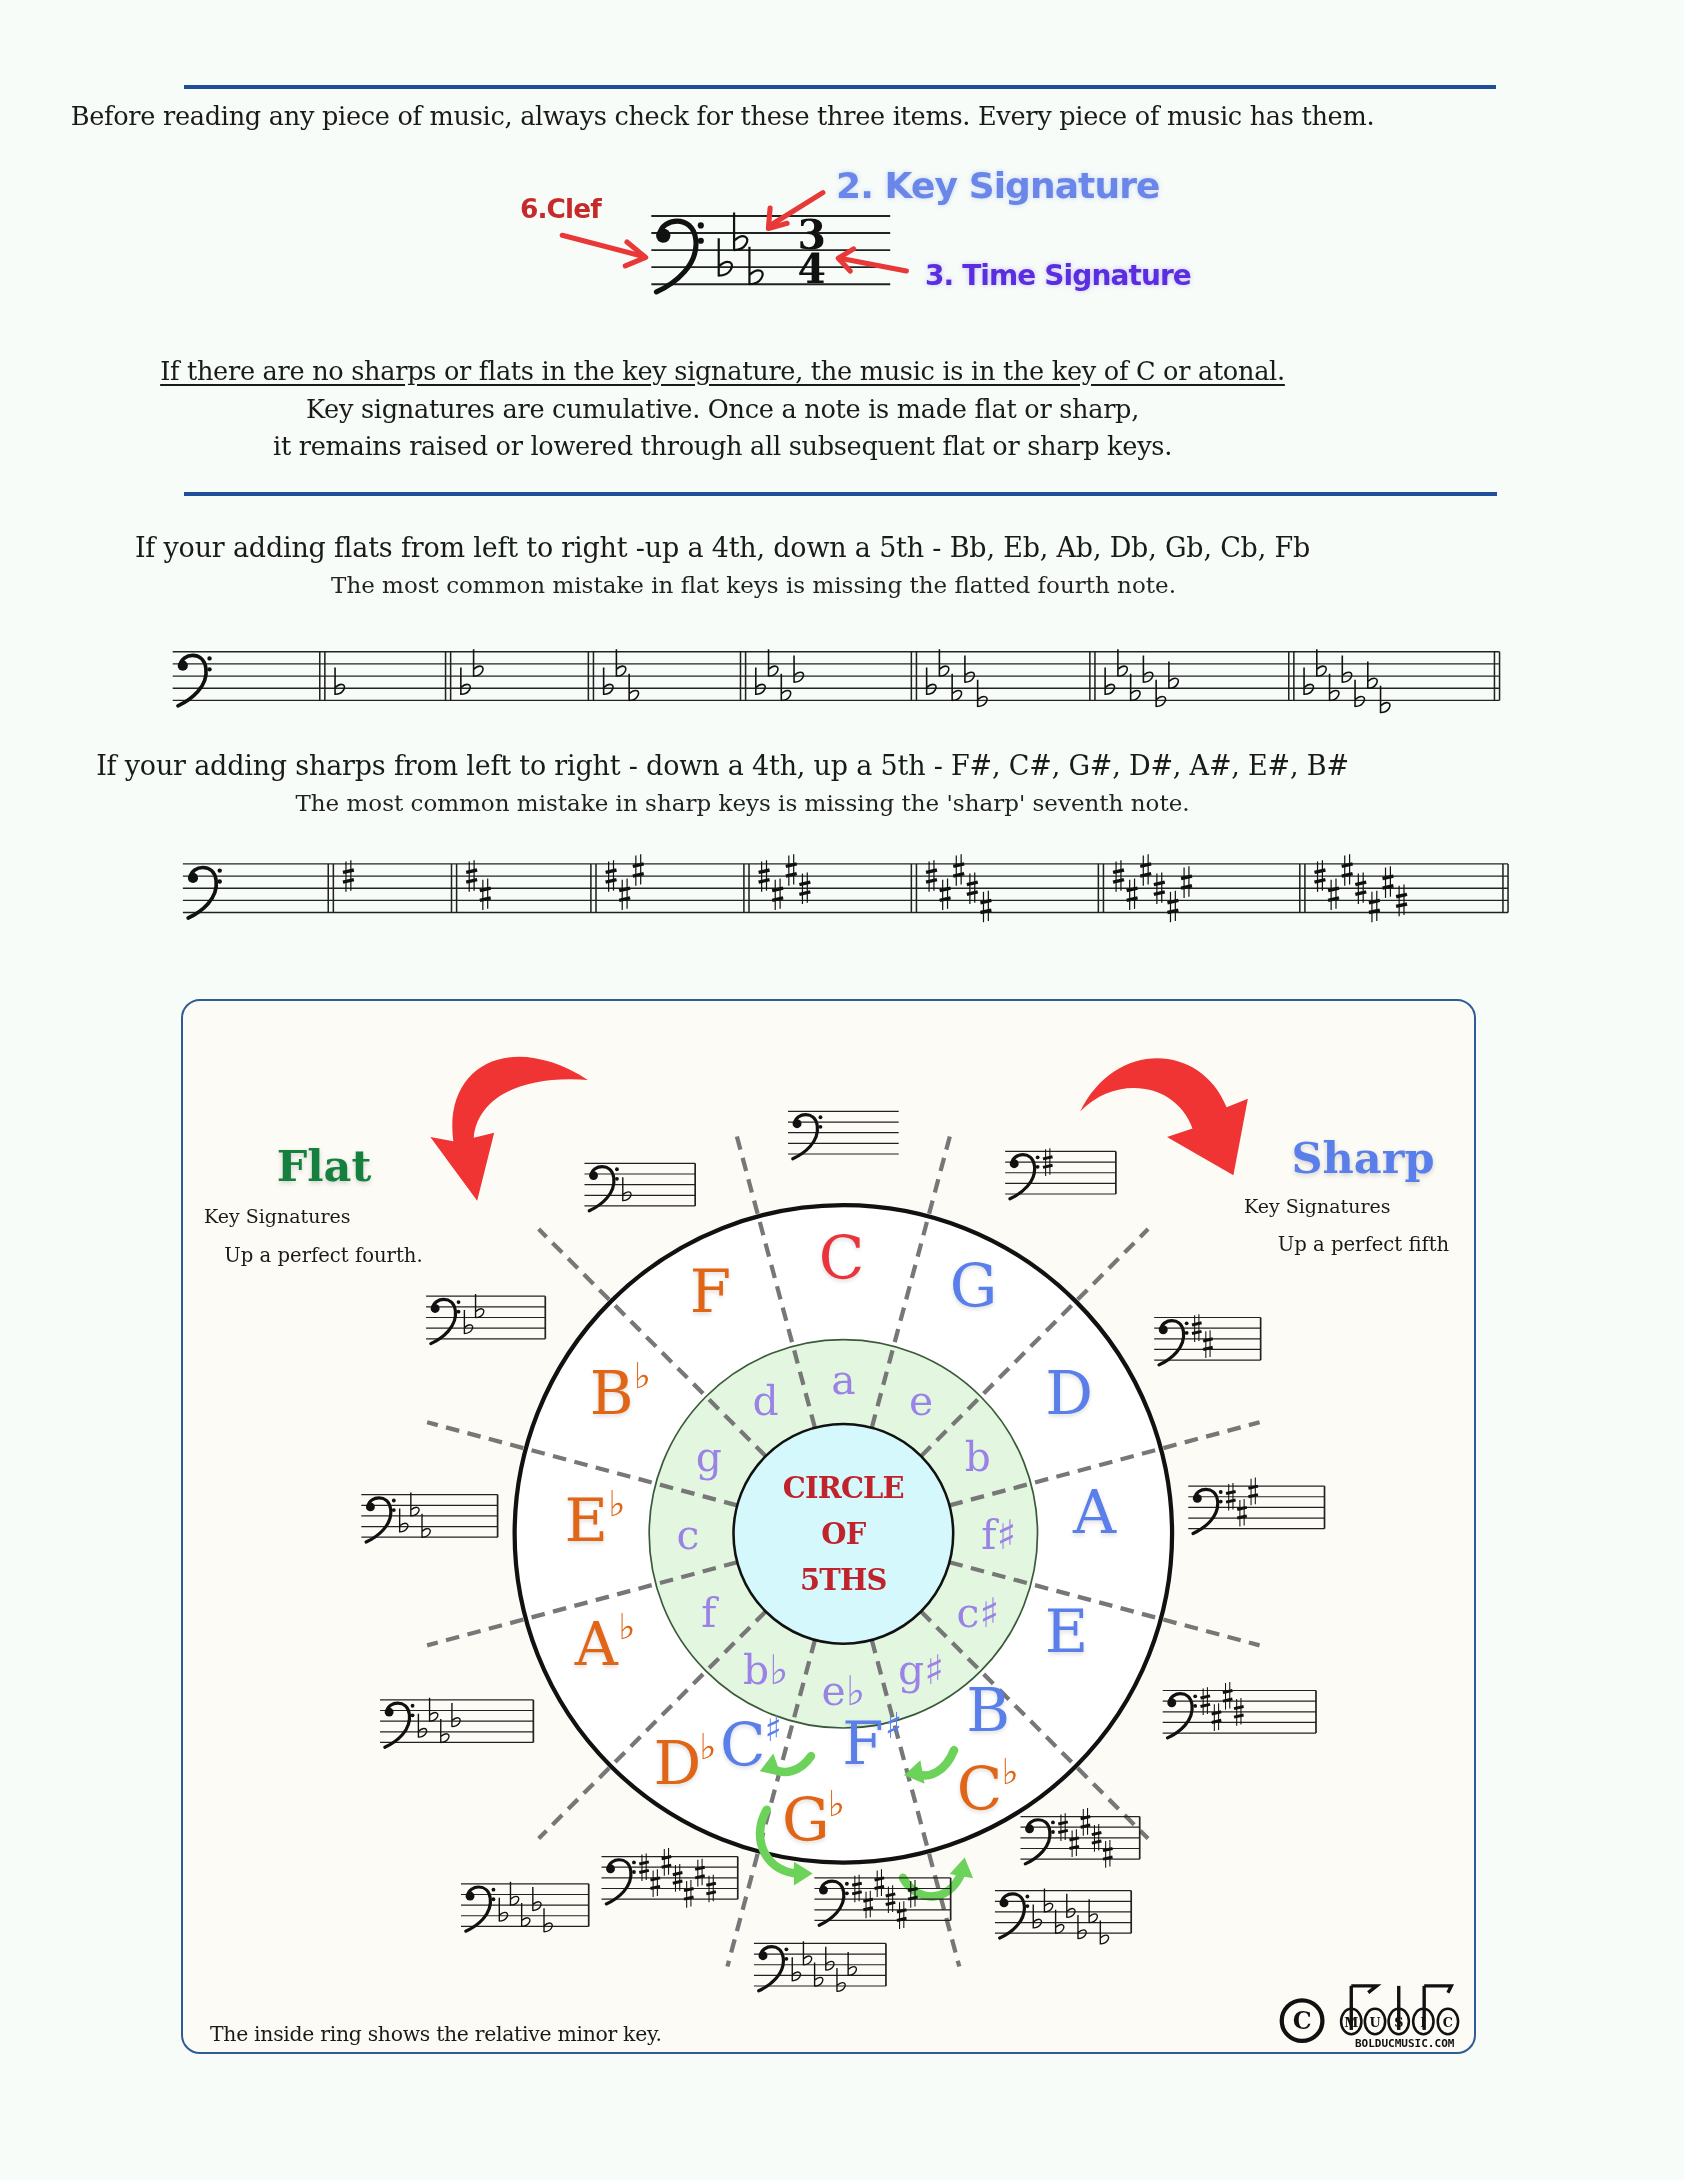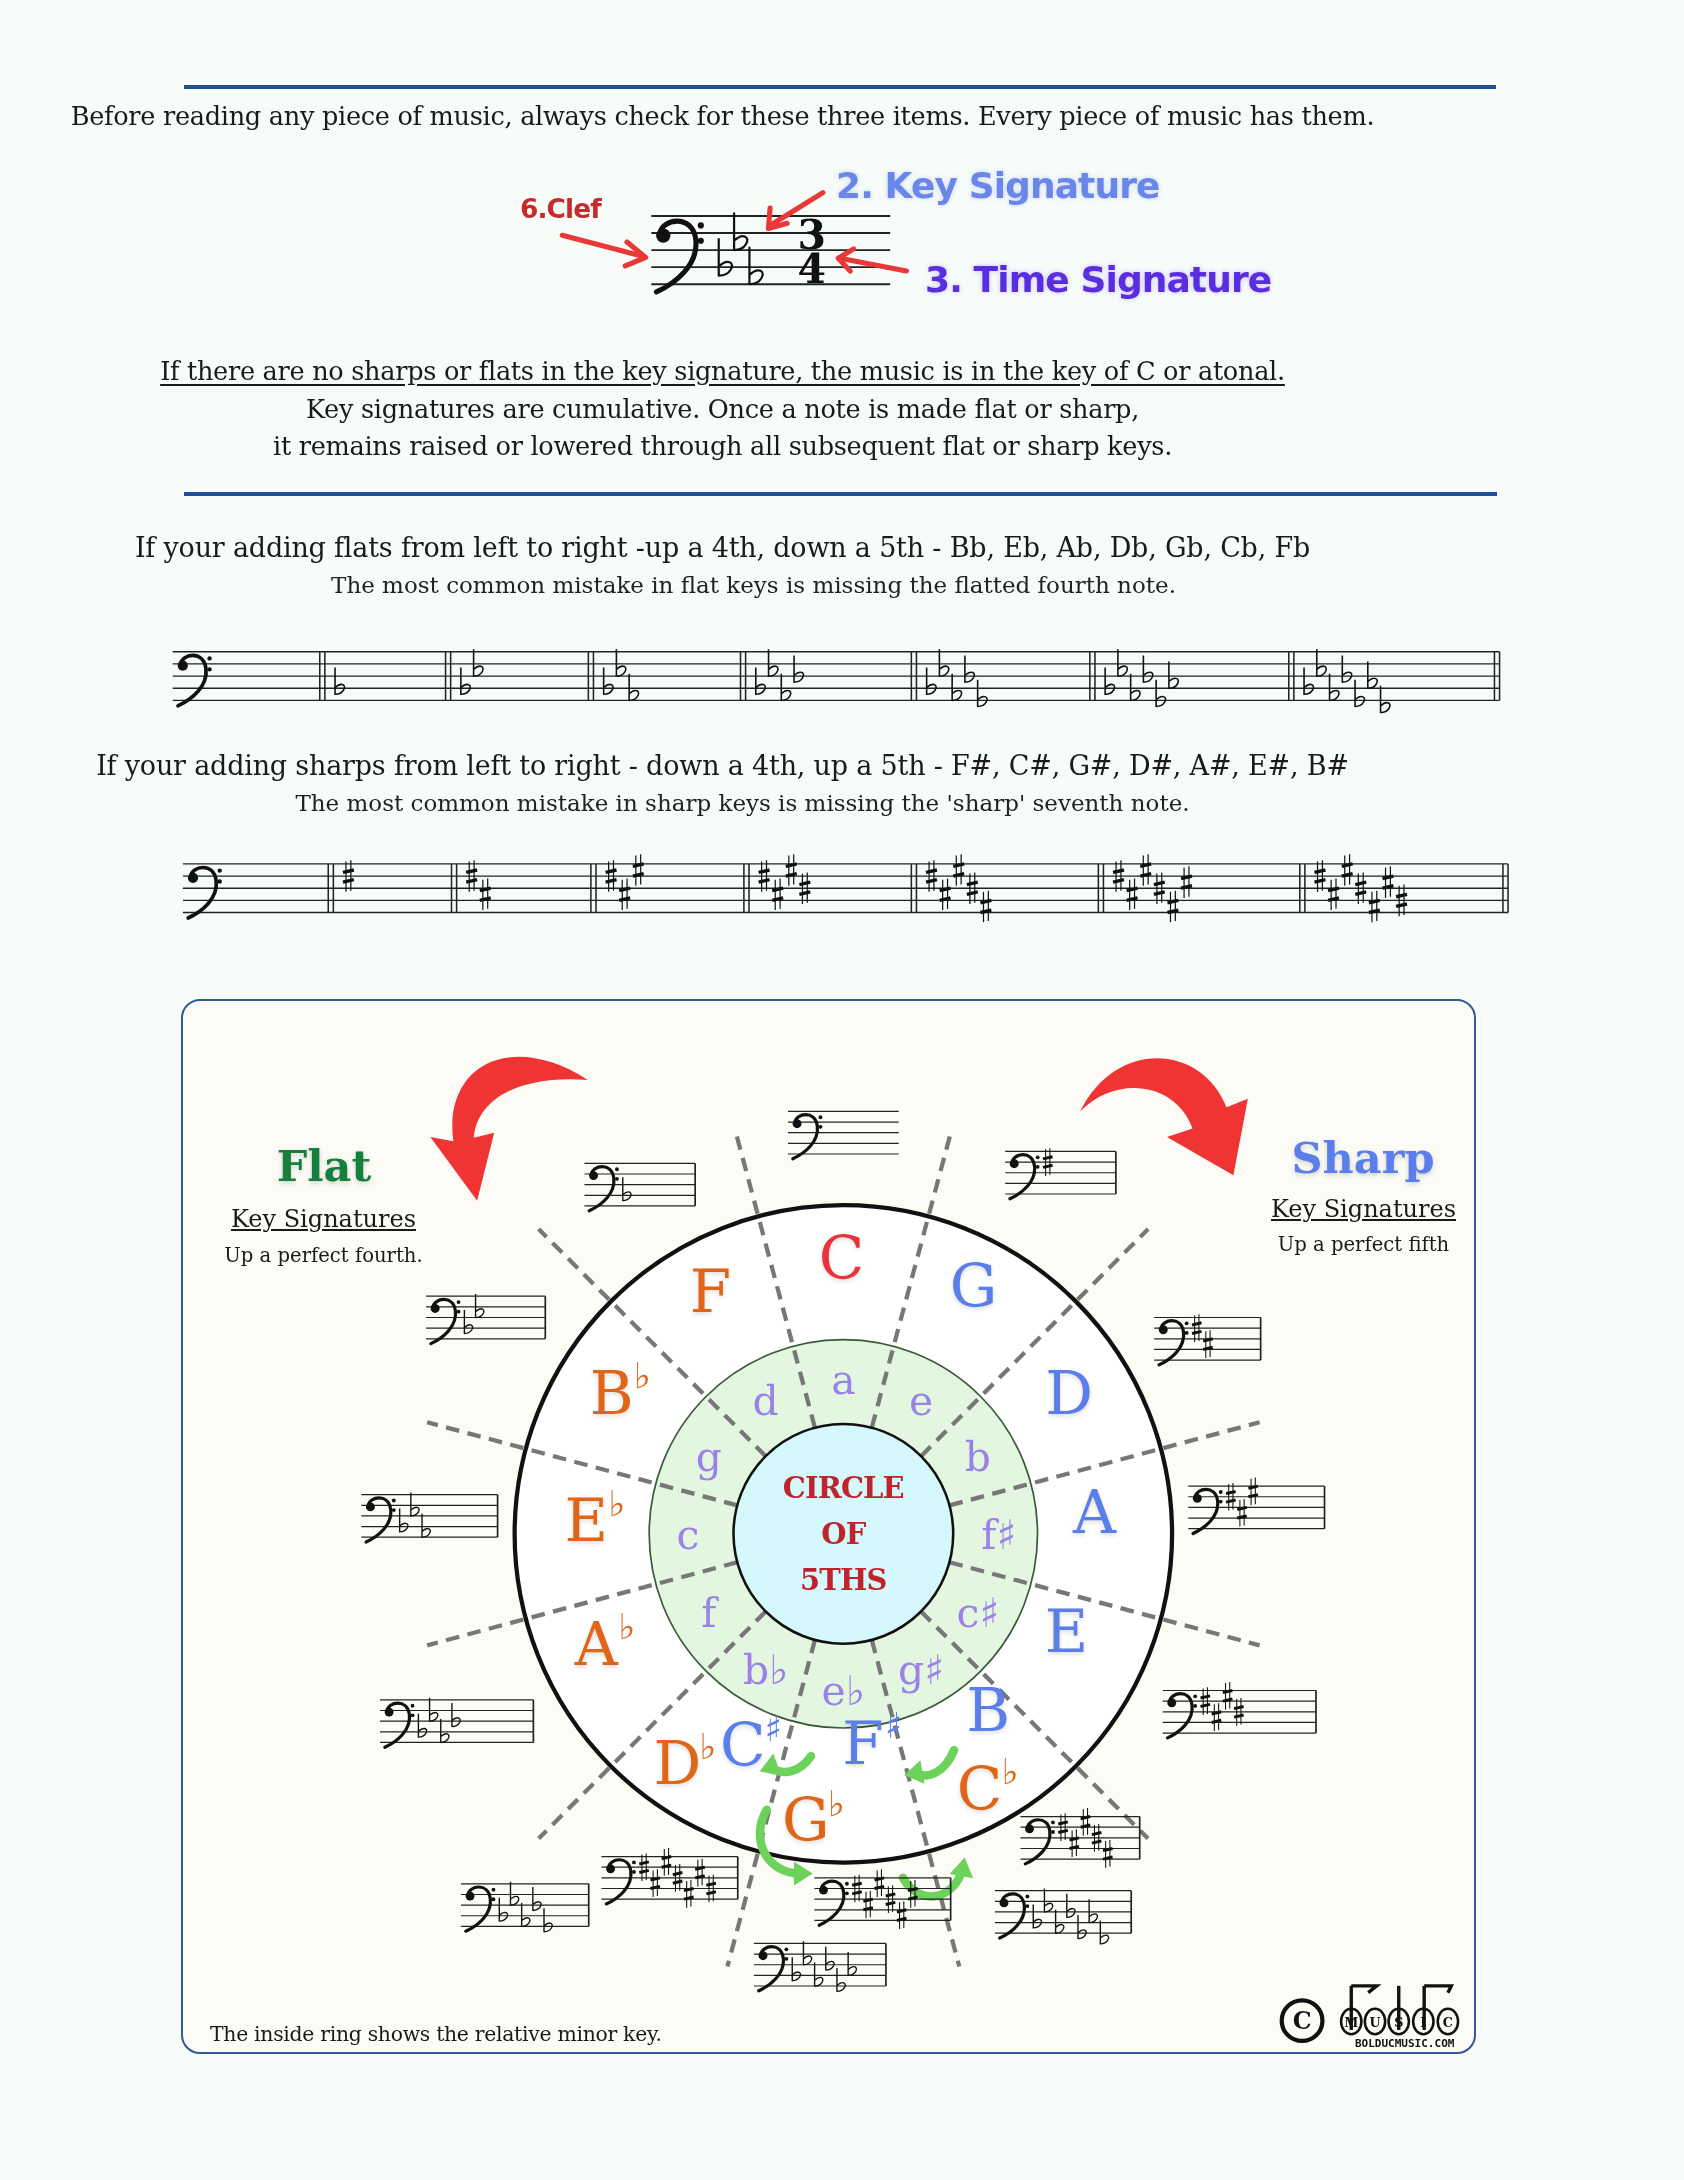--- a/index.html
+++ b/index.html
@@ -10,24 +10,24 @@
   .intro{top:101px;font-size:25.6px;letter-spacing:-0.3px;}
   .note-u{top:356px;font-size:25.6px;text-decoration:underline;text-underline-offset:4.3px;letter-spacing:-0.3px;}
   .note-2{top:394px;font-size:25.6px;letter-spacing:-0.3px;}
   .note-3{top:431px;font-size:25.6px;letter-spacing:-0.3px;}
   .h-flat{top:532px;font-size:27px;letter-spacing:-0.2px;}
   .s-flat{top:572px;font-size:23px;color:#222;padding-left:31px;}
   .h-sharp{top:750px;font-size:27px;letter-spacing:-0.2px;}
   .s-sharp{top:790px;font-size:23px;color:#222;margin-left:20px;}
   .lbl-clef{left:520px;top:193px;font-family:"DejaVu Sans","Liberation Sans",sans-serif;font-weight:bold;font-size:26.4px;color:#c62a2a;letter-spacing:-0.9px;}
   .lbl-key{left:836px;top:165px;font-family:"DejaVu Sans","Liberation Sans",sans-serif;font-weight:bold;font-size:36px;color:#6a86e8;letter-spacing:-0.9px;text-shadow:0 0 5.1px rgba(106,134,232,.35);}
-  .lbl-time{left:925px;top:259px;font-family:"DejaVu Sans","Liberation Sans",sans-serif;font-weight:bold;font-size:36px;color:#5a2ee0;letter-spacing:-0.9px;text-shadow:0 0 5.1px rgba(90,46,224,.3);}
+  .lbl-time{left:925px;top:259px;font-family:"DejaVu Sans","Liberation Sans",sans-serif;font-weight:bold;font-size:28px;color:#5a2ee0;letter-spacing:-0.9px;text-shadow:0 0 5.1px rgba(90,46,224,.3);}
   .box{position:absolute;left:181px;top:999px;width:1295px;height:1055px;border:2.6px solid #2f5b96;border-radius:19px;background:#fdfbf6;box-sizing:border-box;}
   .side-title{position:absolute;font-weight:bold;font-size:43px;text-align:center;text-shadow:0 1.7px 5.1px rgba(0,0,0,.18);}
-  .side-sub{position:absolute;font-size:24px;text-align:center;text-decoration:underline;}
+  .side-sub{position:absolute;font-size:19px;text-align:left;}
   .side-sub2{position:absolute;font-size:19.6px;text-align:center;}
   .footer-note{position:absolute;left:210px;top:2022px;font-size:20.4px;letter-spacing:-0.3px;}
   svg text{font-family:"DejaVu Serif","Liberation Serif",serif;}
   .logo-url{font-family:"DejaVu Sans Mono","Liberation Mono",monospace;font-weight:bold;}
 </style>
 </head>
 <body>
 
 <div class="rule" style="left:184px;top:85px;width:1312px;"></div>
 <div class="line-text intro">Before reading any piece of music, always check for these three items. Every piece of music has them.</div>

